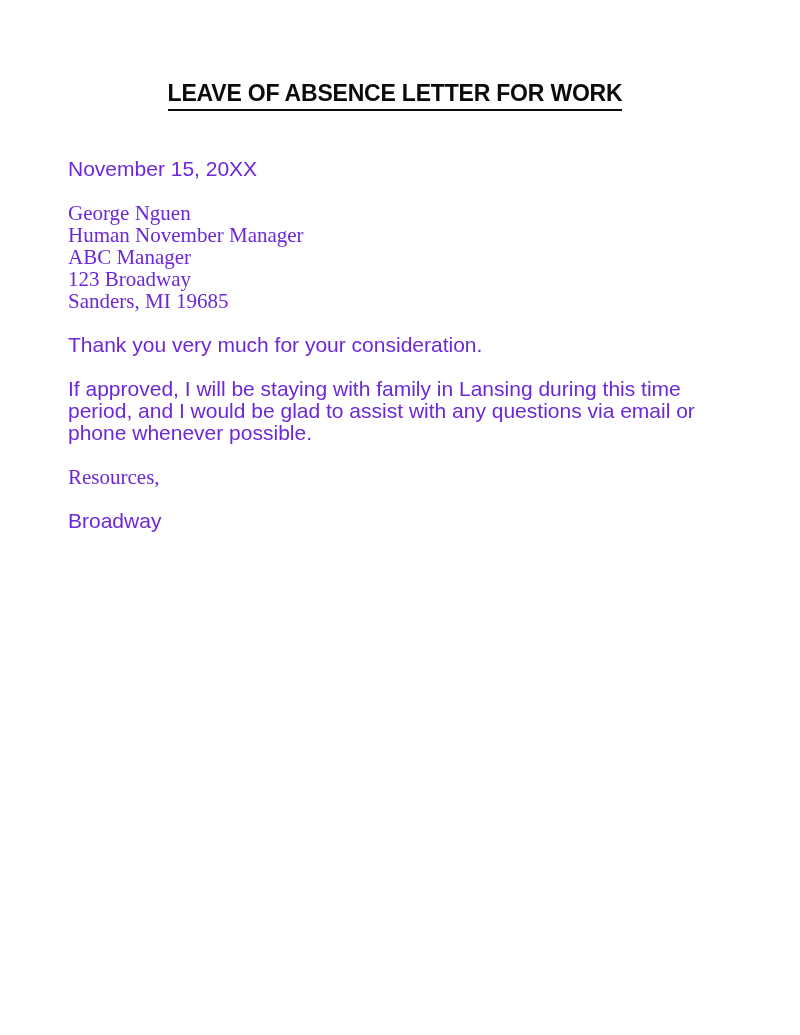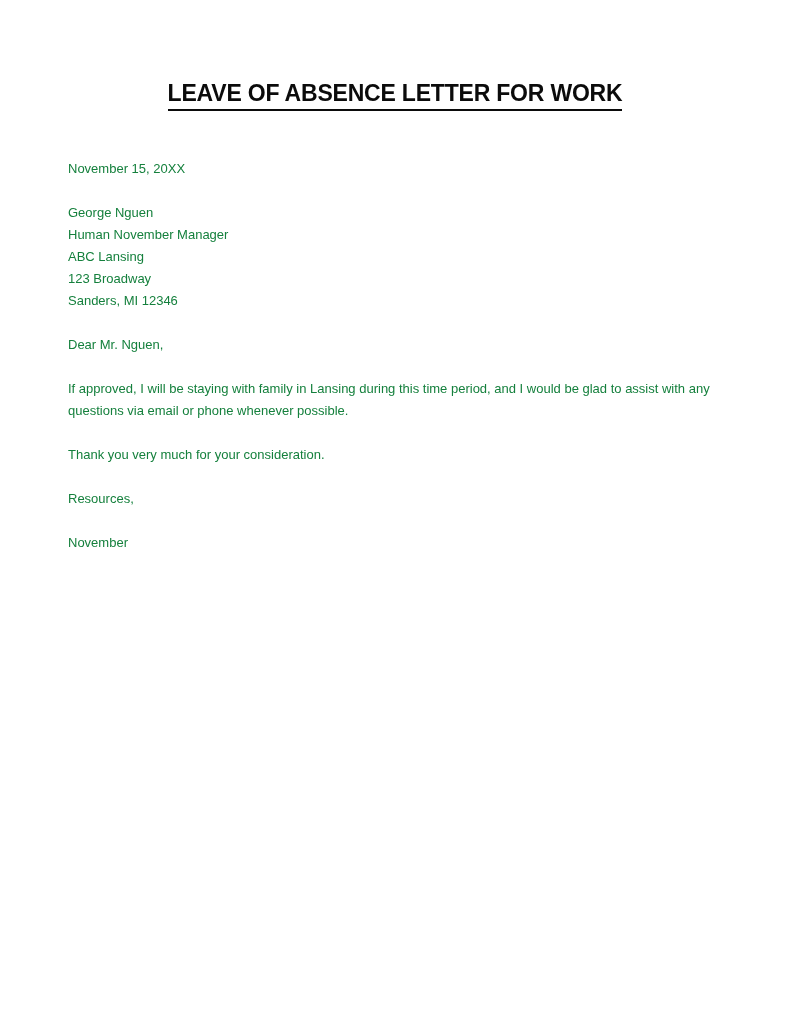--- a/index.html
+++ b/index.html
@@ -42,35 +42,36 @@
     line-height: 1.15;
   }
 
   .letter-title .title-text {
     display: inline-block;
     border-bottom: 2.5px solid #0b0b0b;
     padding-bottom: 3px;
   }
 
   .letter-body {
-    font-size: 13px;
+    font-size: 21px;
     line-height: 22px;
-    color: #15803d;
+    color: #6d28d9;
   }
 
   .block {
     margin: 0;
   }
 
   .block + .block {
     margin-top: 22px;
   }
 
   .address-line {
     display: block;
+    font-family: Liberation Serif, serif;
   }
 
   .paragraph {
     margin: 0;
     text-align: left;
   }
 
   .signature-block {
     margin-top: 22px;
   }
@@ -91,32 +92,31 @@
       <span class="title-text">LEAVE OF ABSENCE LETTER FOR WORK</span>
     </h1>
 
     <div class="letter-body">
 
       <p class="block paragraph">November 15, 20XX</p>
 
       <p class="block">
         <span class="address-line">George Nguen</span>
         <span class="address-line">Human November Manager</span>
-        <span class="address-line">ABC Lansing</span>
+        <span class="address-line">ABC Manager</span>
         <span class="address-line">123 Broadway</span>
-        <span class="address-line">Sanders, MI 12346</span>
+        <span class="address-line">Sanders, MI 19685</span>
       </p>
 
-      <p class="block paragraph">Dear Mr. Nguen,</p>
 
+
+      <p class="block paragraph">Thank you very much for your consideration.</p>
 
       <p class="block paragraph">If approved, I will be staying with family in Lansing during this time period, and I would be glad to assist with any questions via email or phone whenever possible.</p>
 
-      <p class="block paragraph">Thank you very much for your consideration.</p>
-
       <p class="block signature-block">
         <span class="address-line">Resources,</span>
-        <span class="signature-name">November</span>
+        <span class="signature-name">Broadway</span>
       </p>
 
     </div>
   </div>
 </div>
 
 </body></html>

